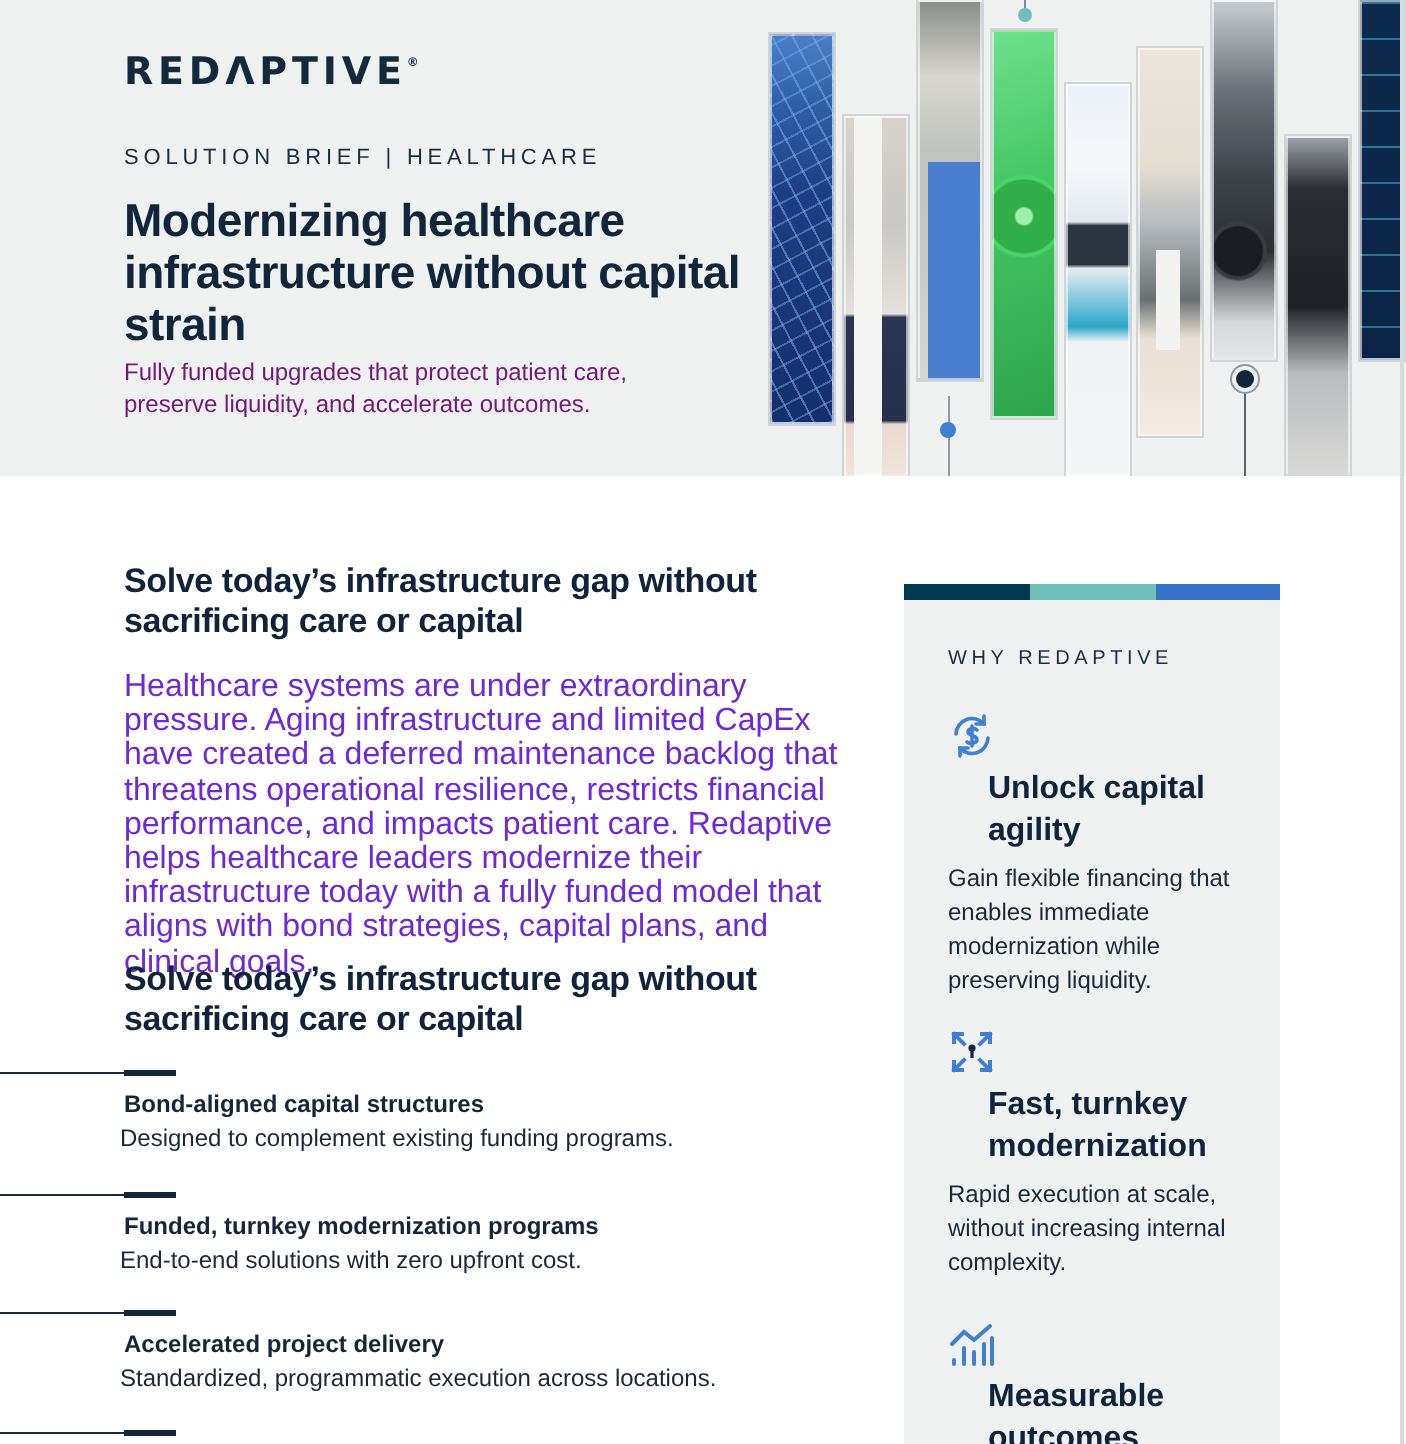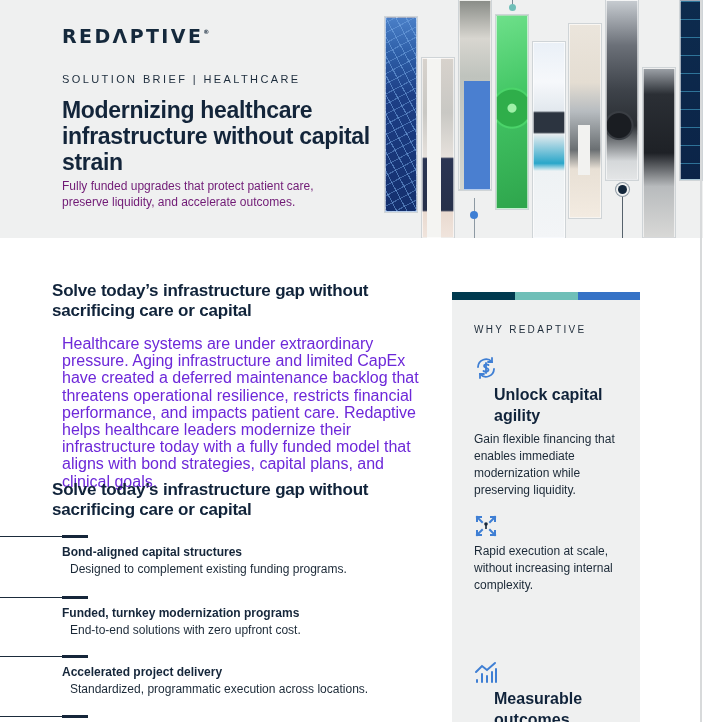--- a/index.html
+++ b/index.html
@@ -44,30 +44,30 @@
   .dot { position: absolute; border-radius: 50%; }
   .dot-teal { left: 509px; top: 4px; width: 7px; height: 7px; background: #6fbfb8; }
   .stem-teal { position: absolute; left: 512px; top: 0; width: 1px; height: 5px; background: #7a8a95; }
   .dot-blue { left: 470px; top: 211px; width: 8px; height: 8px; background: #3f7fd4; }
   .stem-blue { position: absolute; left: 474px; top: 198px; width: 1px; height: 40px; background: #8d99a3; }
   .dot-dark { left: 618px; top: 185px; width: 9px; height: 9px; background: #12263a; box-shadow: 0 0 0 2px #eff0f0, 0 0 0 3px #8d99a3; }
   .stem-dark { position: absolute; left: 622px; top: 194px; width: 1px; height: 44px; background: #56626c; }
 
   .edge-line { position: absolute; left: 700px; top: 0; width: 2px; height: 722px; background: #d8dadb; }
 
-  .section-title { position: absolute; left: 52px; width: 320px; font-size: 17px; line-height: 20px; font-weight: bold; color: #10233a; letter-spacing: -0.2px; }
+  .section-title { position: absolute; left: 62px; width: 320px; font-size: 17px; line-height: 20px; font-weight: bold; color: #10233a; letter-spacing: -0.2px; }
   .st1 { top: 281px; }
   .st2 { top: 480px; width: 340px; }
   .body-copy { position: absolute; left: 62px; top: 335px; width: 360px; font-size: 16px; line-height: 17.2px; color: #6d28d9; }
 
   .feature { position: absolute; left: 0; width: 430px; }
   .feature .rule-thin { position: absolute; left: 0; top: 0; width: 62px; height: 1px; background: #1b2b3b; }
   .feature .rule-thick { position: absolute; left: 62px; top: -1px; width: 26px; height: 3px; background: #15263a; }
   .feature .f-title { position: absolute; left: 62px; top: 9px; font-size: 12px; font-weight: bold; color: #15263a; white-space: nowrap; }
-  .feature .f-desc { position: absolute; left: 70px; top: 26px; font-size: 12px; color: #1b2937; white-space: nowrap; }
+  .feature .f-desc { position: absolute; left: 60px; top: 26px; font-size: 12px; color: #1b2937; white-space: nowrap; }
   .f1 { top: 536px; } .f2 { top: 597px; } .f3 { top: 656px; } .f4 { top: 716px; }
 
   .side { position: absolute; left: 452px; top: 292px; width: 188px; height: 444px; background: #eff0f0; }
   .side-bar { position: absolute; left: 0; top: 0; width: 188px; height: 8px; display: flex; }
   .side-bar span { display: block; height: 8px; }
   .side-eyebrow { position: absolute; left: 22px; top: 32px; font-size: 10px; letter-spacing: 2.3px; color: #1e2c3a; }
   .side-item { position: absolute; left: 22px; width: 150px; }
   .side-item .ico { width: 24px; height: 24px; display: block; }
   .side-item .s-title { font-size: 16px; line-height: 21px; font-weight: bold; color: #10233a; margin-top: 4px; margin-left: 20px; }
   .side-item .s-desc { font-size: 12px; line-height: 17px; color: #1b2937; margin-top: 5px; }
@@ -161,20 +161,21 @@
         <path d="M21 3 L17 3"></path>
       <path d="M3 21 L8 16"></path>
         <path d="M3 21 L3 17"></path>
         <path d="M3 21 L7 21"></path>
       <path d="M21 21 L16 16"></path>
         <path d="M21 21 L21 17"></path>
         <path d="M21 21 L17 21"></path>
       <circle cx="12" cy="10" r="1.8" fill="#15263a" stroke="none"></circle>
         <rect x="11.2" y="11" width="1.6" height="4" fill="#15263a" stroke="none"></rect>
     </svg>
+    <div class="s-title">Fast, turnkey modernization</div>
     <div class="s-desc">Rapid execution at scale, without increasing internal complexity.</div>
   </div>
 
   <div class="side-item si3">
     <svg class="ico" viewBox="0 0 24 24" fill="none" stroke="#3f7fd4" stroke-width="2" stroke-linecap="round">
       <path d="M2 12 L8 6 L13 10 L21 3"></path>
       <path d="M3 22 L3 20"></path>
         <path d="M8 22 L8 14"></path>
         <path d="M13 22 L13 16"></path>
         <path d="M18 22 L18 12"></path>

